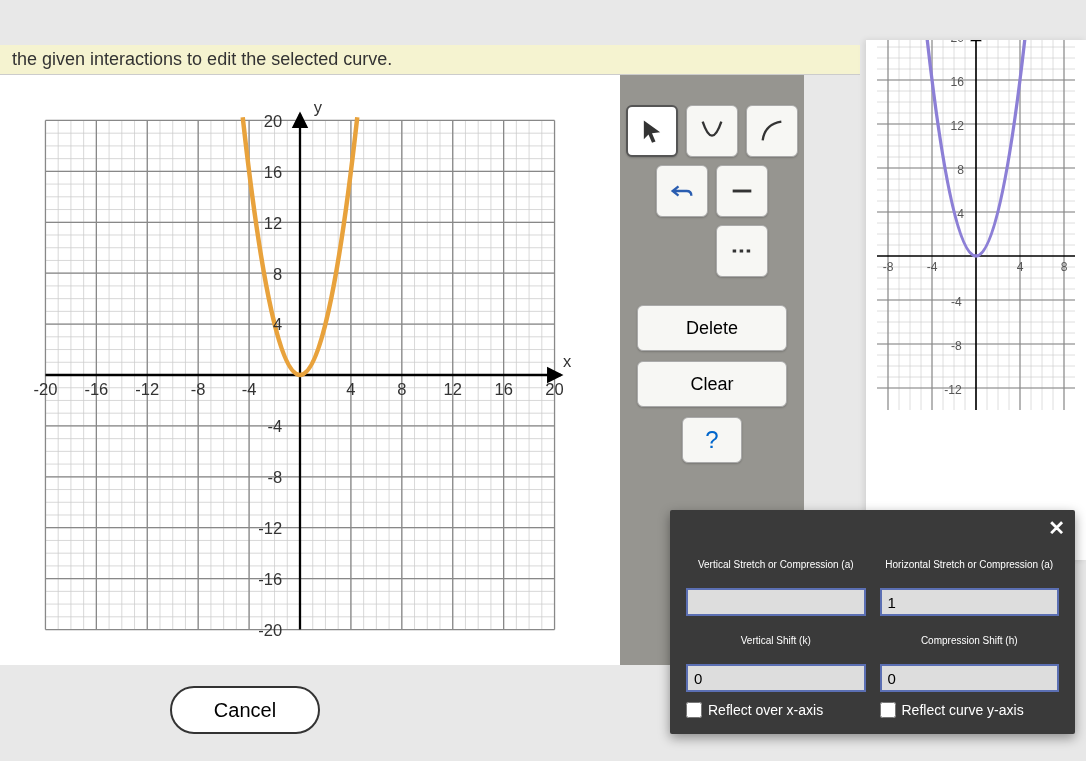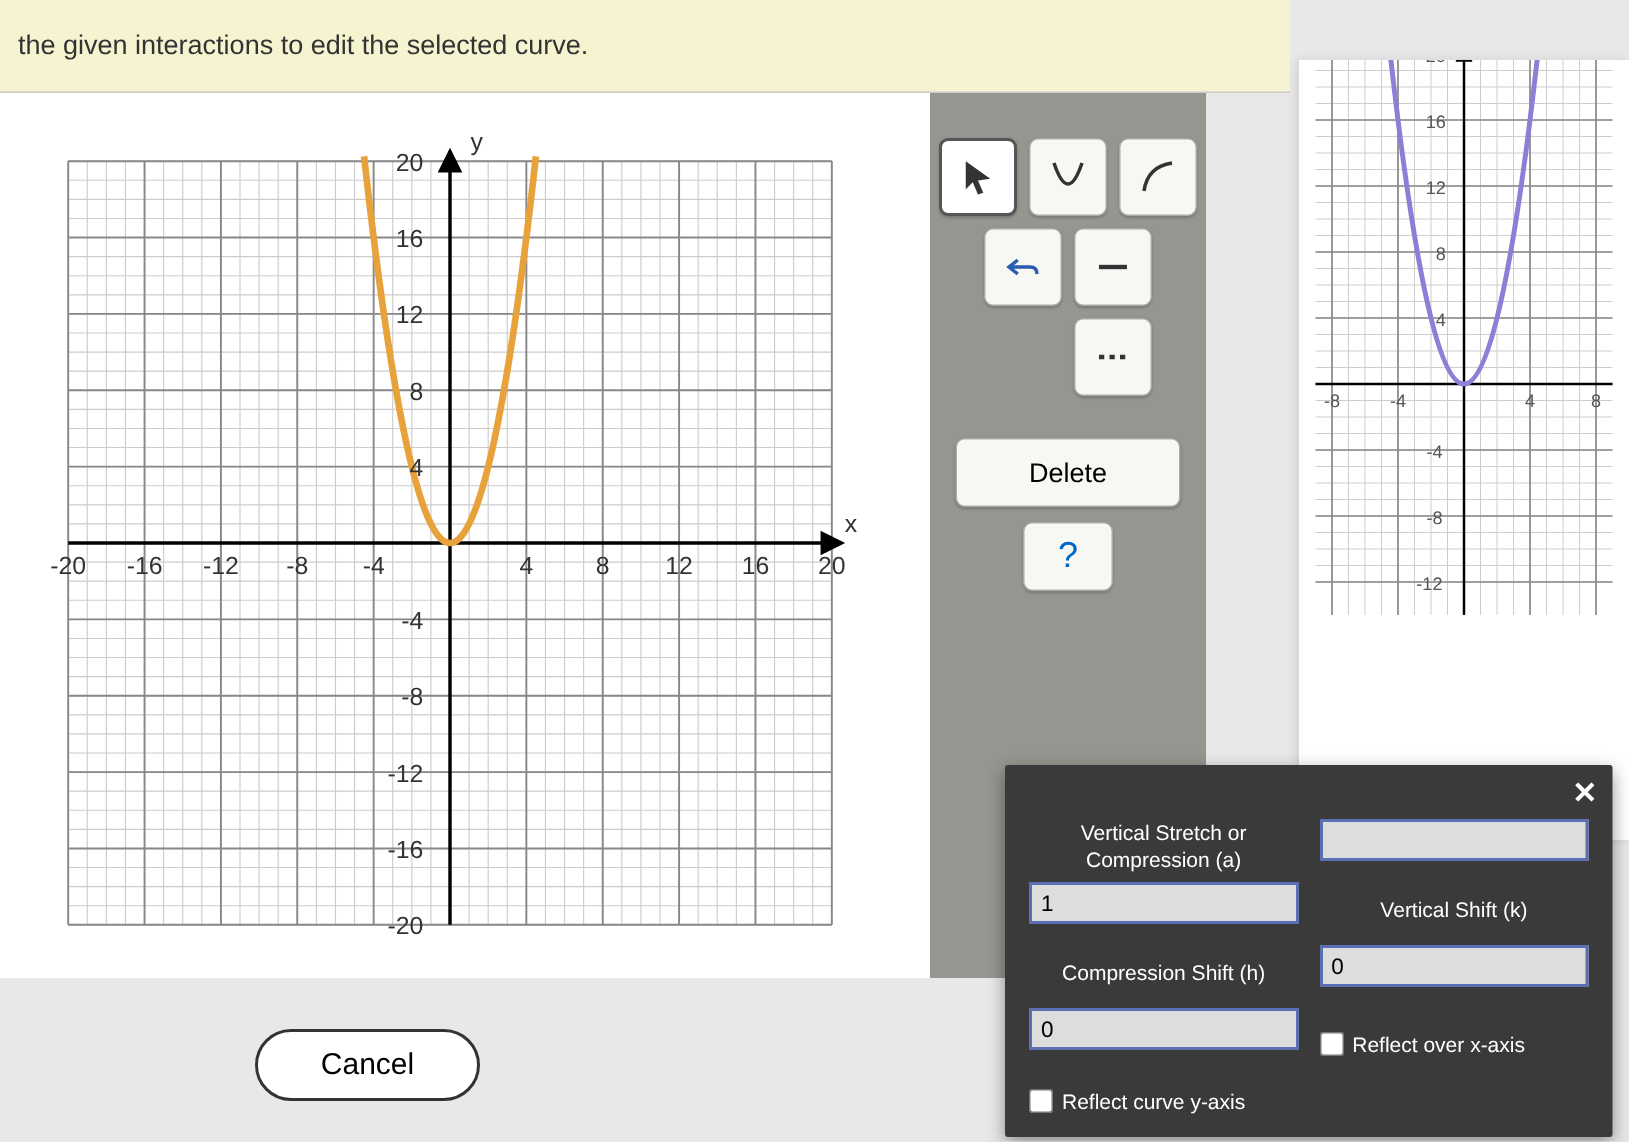--- a/index.html
+++ b/index.html
@@ -6,25 +6,26 @@
     body {
       font-family: Arial, Helvetica, sans-serif;
       width: 1086px;
       height: 761px;
       background: #e8e8e8;
       position: relative;
       overflow: hidden;
     }
     .instruction-bar {
       background: #f5f3d0;
-      padding: 20px 12px;
+      padding: 4px 12px;
       font-size: 18px;
       color: #333;
       border-bottom: 1px solid #ccc;
       width: 860px;
+      margin-top: 45px;
     }
     .main-area {
       position: relative;
       display: flex;
     }
     .graph-panel {
       background: #fff;
       padding: 20px 20px 10px 10px;
       width: 620px;
     }
@@ -145,42 +146,42 @@
       font-weight: bold;
       cursor: pointer;
     }
     .param-grid {
       display: grid;
       grid-template-columns: 1fr 1fr;
       gap: 6px 14px;
       margin-top: 22px;
     }
     .param-label {
-      font-size: 14px;
+      font-size: 10px;
       text-align: center;
       line-height: 1.3;
       min-height: 36px;
       display:flex;
       align-items:center;
       justify-content:center;
     }
     .param-input {
       width: 100%;
       height: 28px;
       padding: 2px 6px;
       font-size: 15px;
       border: 2px solid #5b6fb3;
       background: #ddd;
     }
     .reflect-row {
       display: flex;
       align-items: center;
       gap: 6px;
       font-size: 14px;
-      margin-top: 16px;
+      margin-top: 4px;
     }
     .reflect-row input[type=checkbox]{
       width:16px;height:16px;
     }
   </style>
 </head>
 <body>
 
 <div class="instruction-bar">
   <span>the given interactions to edit the selected curve.</span>
@@ -369,20 +370,21 @@
     <div class="tool-row">
       <div style="width:52px"></div>
       <div class="tool-btn">
         <svg viewBox="0 0 24 24">
             <line x1="4" y1="12" x2="20" y2="12" stroke="#333" stroke-width="2.5" stroke-dasharray="3 3"></line>
           </svg>
       </div>
     </div>
     <div style="height:20px"></div>
     <button class="action-btn">Delete</button>
+    <button class="action-btn">Clear</button>
     <button class="help-btn">?</button>
   </div>
 </div>
 
 <div class="reference-graph">
   <svg viewBox="-10 -22 20 36" width="220" height="520" style="transform:scaleY(-1)" preserveAspectRatio="xMidYMid meet">
     <g stroke="#ccc" stroke-width="0.06">
       <line x1="-8" y1="-14" x2="-8" y2="20"></line>
         <line x1="-7" y1="-14" x2="-7" y2="20"></line>
         <line x1="-6" y1="-14" x2="-6" y2="20"></line>
@@ -467,20 +469,21 @@
         <text x="-1.3" y="12.5" text-anchor="end">-12</text>
       <text x="1.2" y="-20.6">y</text>
     </g>
   </svg>
 </div>
 
 <div class="param-popup">
   <div class="popup-close">✕</div>
   <div class="param-grid">
     <div class="param-label">Vertical Stretch or Compression (a)</div>
+    <div class="param-label">Horizontal Stretch or Compression (a)</div>
     <input class="param-input" value="" style="">
     <input class="param-input" value="1" style="">
     <div class="param-label">Vertical Shift (k)</div>
     <div class="param-label">Compression Shift (h)</div>
     <input class="param-input" value="0" style="">
     <input class="param-input" value="0" style="">
     <label class="reflect-row">
       <input type="checkbox" style="">
       <span>Reflect over x-axis</span>
     </label>

